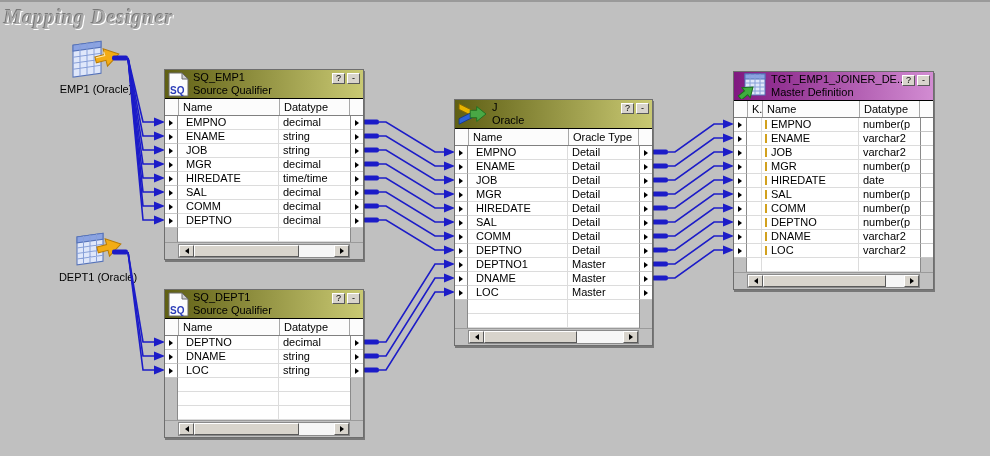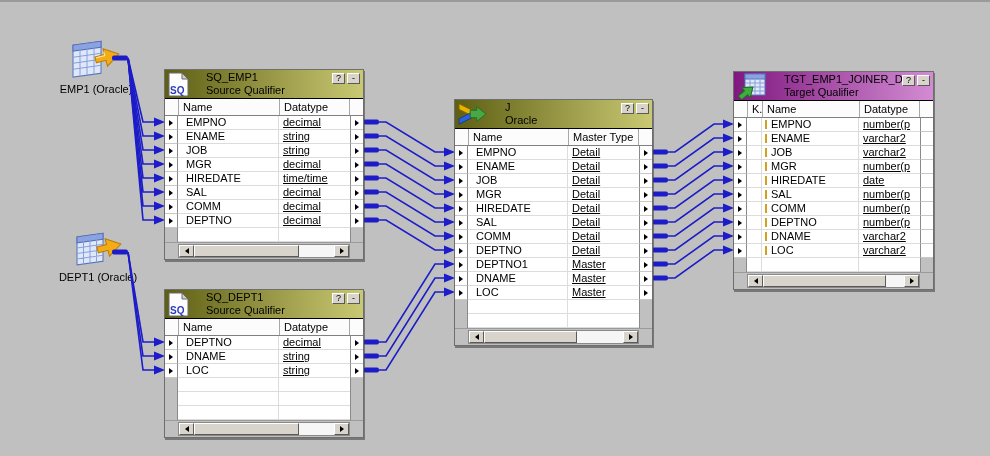--- a/index.html
+++ b/index.html
@@ -20,42 +20,42 @@
   .wire{fill:none;stroke:var(--blue,#1c1cc8);stroke-width:1.6px;}
   .ahead{fill:var(--blue,#1c1cc8);}
   .stub{fill:var(--blue,#1c1cc8);}
   
   .ttable{position:absolute;z-index:2;background:#c0c0c0;border:1px solid #6e6e6e;
     box-shadow:1px 2px 0 rgba(60,60,60,.55), inset 1px 1px 0 #ececec;}
   .titlebar{height:28px;display:flex;align-items:center;position:relative;color:#000;}
   .titlebar.olive{background:linear-gradient(90deg,var(--sq-h1,#5f5f14),var(--sq-h2,#c9c973));}
   .titlebar.magenta{background:linear-gradient(90deg,var(--tg-h1,#801880),var(--tg-h2,#d28cd2));}
   .ticon{margin:1px 4px 1px 3px;flex:0 0 auto;}
-  .ttext{line-height:13px;font-size:11px;white-space:nowrap;overflow:hidden;margin-left:13px;}
+  .ttext{line-height:13px;font-size:11px;white-space:nowrap;overflow:hidden;}
   .tbtns{position:absolute;right:3px;top:3px;display:flex;gap:2px;}
   .tbtn{width:13px;height:11px;background:#d8d4cc;border:1px solid;border-color:#ffffff #5a5a5a #5a5a5a #ffffff;
     font-size:9px;line-height:9px;text-align:center;color:#000;box-sizing:border-box;cursor:default;}
   .tbody{background:#fff;border-top:1px solid #000000;}
   .colhead{display:flex;height:17px;background:#fcfcfc;border-bottom:1px solid #808080;box-sizing:border-box;}
   .colhead .hc{font-size:11px;line-height:16px;color:#000;padding-left:4px;box-sizing:border-box;
     border-right:1px solid #a8a8a8;overflow:hidden;white-space:nowrap;}
   .colhead .hspacer{border-right:1px solid #a8a8a8;flex:0 0 auto;}
   .trow{display:flex;height:14px;box-sizing:border-box;}
   .cell{font-size:11px;line-height:13px;color:#000;box-sizing:border-box;border-bottom:1px solid #dcdcdc;
     border-right:1px solid #dcdcdc;overflow:hidden;white-space:nowrap;display:flex;align-items:center;}
   .portcell{flex:0 0 auto;box-sizing:border-box;background:#fff;border-bottom:1px solid #c8c8c8;
     display:flex;align-items:center;justify-content:center;}
   .portcell.l{border-right:1px solid #8a8a8a;}
   .portcell.r{border-left:1px solid #8a8a8a;}
   .portcell.gray{background:#c0c0c0;border-bottom:none;}
   .tri{width:0;height:0;border-left:4px solid #000;border-top:3px solid transparent;border-bottom:3px solid transparent;}
   .keybar{width:2px;height:9px;background:#d2a11e;margin:0 4px 0 1px;flex:0 0 auto;}
   .c-name{padding-left:8px;}
   .c-name.hasbar{padding-left:2px;}
-  .c-type{flex:1;padding-left:4px;border-right:none;text-decoration:underline;}
+  .c-type{flex:1;padding-left:4px;border-right:none;}
   .c-k{flex:0 0 15px;border-right:1px solid #dcdcdc;}
   
   .sbarrow{display:flex;height:16px;background:#c0c0c0;border-top:1px solid #9a9a9a;}
   .sbcorner{flex:0 0 13px;}
   .sbar{flex:1;display:flex;border:1px solid #8a8a8a;box-sizing:border-box;background:#f3f3f3;margin:0;height:14px;margin-top:1px;}
   .sbtn{flex:0 0 15px;background:#d8d4cc;border:1px solid;border-color:#ffffff #5a5a5a #5a5a5a #ffffff;
     box-sizing:border-box;display:flex;align-items:center;justify-content:center;}
   .sthumb{background:#d8d4cc;border:1px solid;border-color:#ffffff #5a5a5a #5a5a5a #ffffff;box-sizing:border-box;}
   .strack{background:#f6f6f6;flex:1;}
   .ltri{width:0;height:0;border-right:4px solid #000;border-top:3px solid transparent;border-bottom:3px solid transparent;}
@@ -74,20 +74,21 @@
   #t-target .hc.h-name{flex:0 0 97px;}
   .hc.h-type{flex:1;border-right:none;}
   .hc.h-k{flex:0 0 15px;}
   .hspacer{width:13px;}
 </style>
 </head>
 <body>
 
 <div id="canvas">
   <div id="topstrip"></div>
+  <div id="watermark">Mapping Designer</div>
 
   <svg id="wires" width="990" height="456">
       <rect x="112" y="55.5" width="16" height="5" rx="2" class="stub"></rect>
       <polyline points="128,58 143,122 156,122" class="wire"></polyline>
       <polygon points="165,122 154,117.5 154,126.5" class="ahead"></polygon>
       <polyline points="128,58 143,136 156,136" class="wire"></polyline>
       <polygon points="165,136 154,131.5 154,140.5" class="ahead"></polygon>
       <polyline points="128,58 143,150 156,150" class="wire"></polyline>
       <polygon points="165,150 154,145.5 154,154.5" class="ahead"></polygon>
       <polyline points="128,58 143,164 156,164" class="wire"></polyline>
@@ -453,21 +454,21 @@
       </div>
       <div class="tbtns">
         <div class="tbtn">?</div>
         <div class="tbtn">-</div>
       </div>
     </div>
     <div class="tbody">
       <div class="colhead">
         <div class="hspacer"></div>
         <div class="hc h-name">Name</div>
-        <div class="hc h-type">Master Type</div>
+        <div class="hc h-type">Oracle Type</div>
         <div class="hspacer" style="border-right:none;border-left:1px solid #a8a8a8"></div>
       </div>
       <div>
           <div class="trow">
             <div class="portcell l" style="flex: 0 0 13px;">
               <div class="tri"></div>
             </div>
             <div class="cell c-name">
               <span>EMPNO</span>
             </div>
@@ -631,21 +632,21 @@
       <svg class="ticon" width="30" height="26" viewBox="0 0 30 26">
         <rect x="8" y="1" width="20" height="21" fill="#dfe7fa" stroke="#5572b8"></rect>
         <rect x="8" y="1" width="20" height="5" fill="#8ba3e2" stroke="#5572b8"></rect>
         <path d="M13 1V22 M18 1V22 M23 1V22 M8 10H28 M8 14H28 M8 18H28" stroke="#88a0d8" stroke-width="1" fill="none"></path>
         <g transform="rotate(-40 8 20)">
           <path d="M1 18 h8 v-4 l9 6.5 -9 6.5 v-4 h-8 z" fill="#3fae3f" stroke="#1d6e1d"></path>
         </g>
       </svg>
       <div class="ttext">
         <div>TGT_EMP1_JOINER_DE...</div>
-        <div>Target Qualifier</div>
+        <div>Master Definition</div>
       </div>
       <div class="tbtns">
         <div class="tbtn">?</div>
         <div class="tbtn">-</div>
       </div>
     </div>
     <div class="tbody">
       <div class="colhead">
         <div class="hspacer"></div>
         <div class="hc h-k">K.</div>

